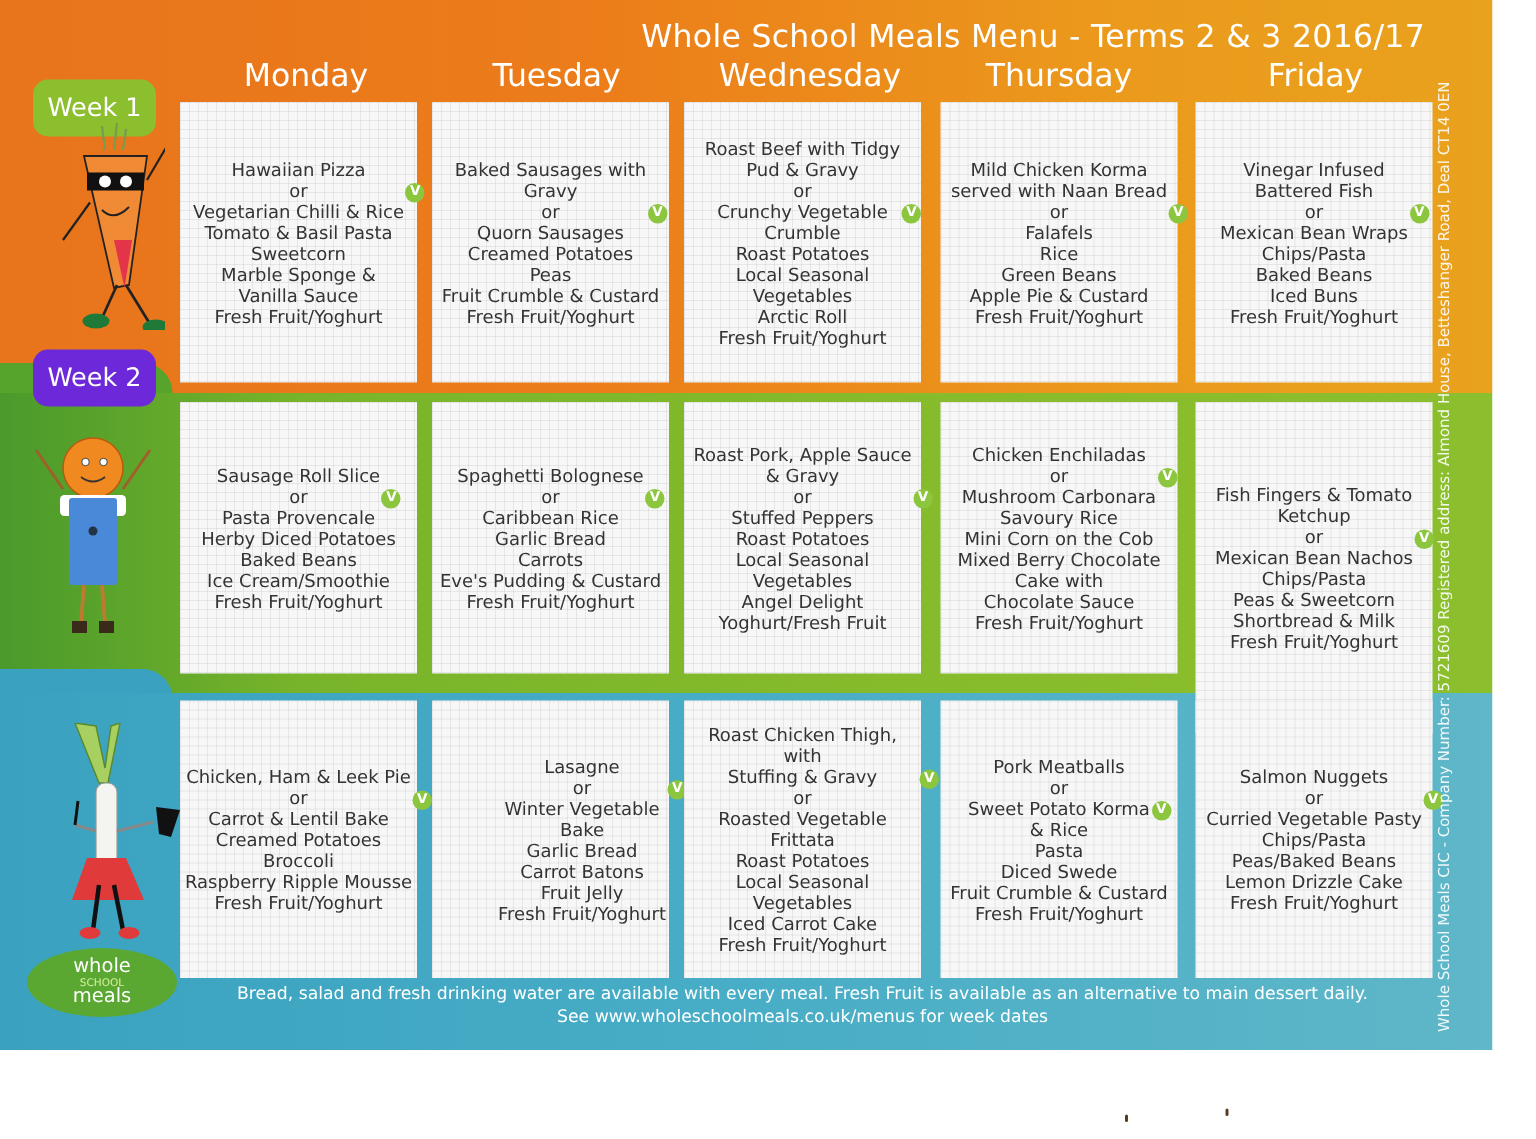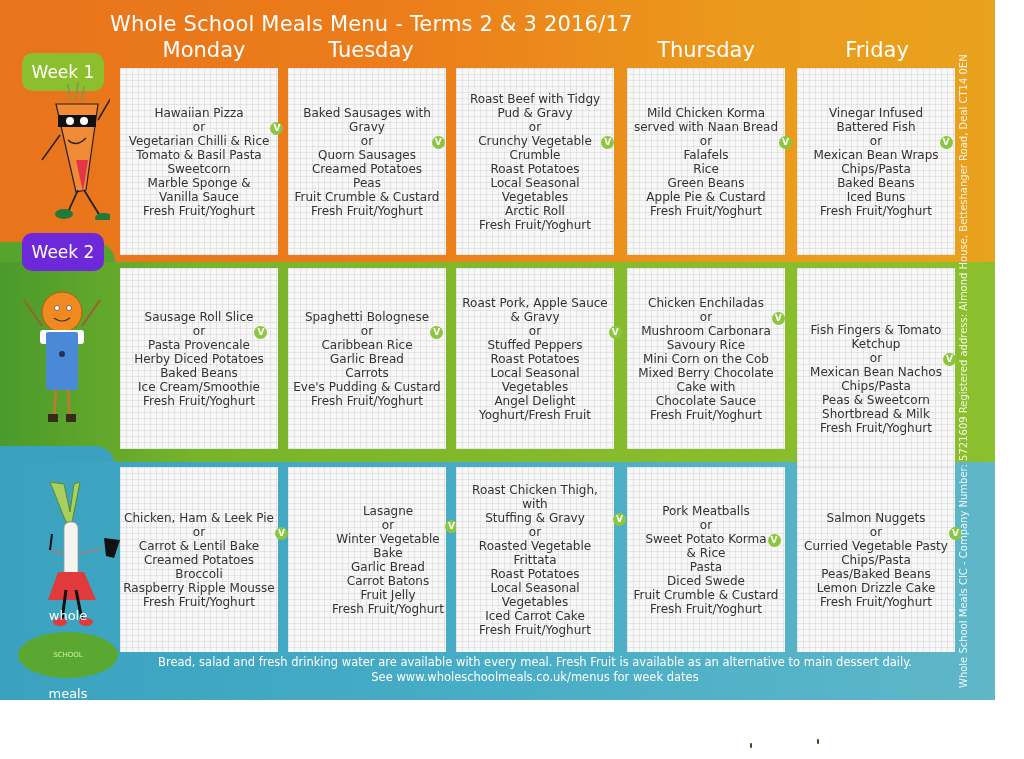--- a/index.html
+++ b/index.html
@@ -17,21 +17,21 @@
   .band-1::after {
     content: ""; position: absolute; left: 0; bottom: -10px; width: 115px; height: 30px;
     background: #57a42c; border-radius: 0 20px 0 0;
   }
   .band-2::after {
     content: ""; position: absolute; left: 0; bottom: -8px; width: 115px; height: 24px;
     background: #3aa2c0; border-radius: 0 20px 0 0;
   }
 
   .title {
-    position: absolute; left: 110px; top: 12px; width: 840px; text-align: left;
+    position: absolute; left: 110px; top: 12px; width: 840px; text-align: right;
     color: #fff; font-size: 21px; letter-spacing: 0.2px;
   }
   .day {
     position: absolute; top: 38px; width: 160px; text-align: center;
     color: #fff; font-size: 21px;
   }
 
   .week-tab {
     position: absolute; left: 22px; width: 82px; height: 38px;
     border-radius: 10px; color: #fff; font-size: 17px;
@@ -67,38 +67,39 @@
     transform-origin: 0 0; transform: translate(0, 660px) rotate(-90deg);
     color: #fff; font-size: 10px; white-space: nowrap; text-align: left;
     opacity: 0.9;
   }
 
   .mascot { position: absolute; }
   .logo {
     position: absolute; left: 18px; top: 632px; width: 100px; height: 46px;
     background: #5aa832; border-radius: 50%;
     color: #fff; display: flex; flex-direction: column; align-items: center; justify-content: center;
-    font-size: 13px; line-height: 12px; gap: 29px;
+    font-size: 13px; line-height: 12px;
   }
   .logo .small { font-size: 7px; color: #d8f0a0; line-height: 8px; }
 
   .speck { position: absolute; width: 2px; height: 5px; background: #5a3d1e; border-radius: 1px; }
 </style>
 </head>
 <body>
 
 <div class="card">
   <div class="band band-1"></div>
   <div class="band band-2"></div>
   <div class="band band-3"></div>
 
   <div class="title">Whole School Meals Menu - Terms 2 &amp; 3 2016/17</div>
 
   <div class="day" style="left:124px">Monday</div>
   <div class="day" style="left:291px">Tuesday</div>
+  <div class="day" style="left:460px">Wednesday</div>
   <div class="day" style="left:626px">Thursday</div>
   <div class="day" style="left:797px">Friday</div>
 
   <div class="week-tab" style="top:53px;background:#8cbf2d">Week 1</div>
   <div class="week-tab" style="top:233px;background:#6d28d9">Week 2</div>
 
   <svg class="mascot" style="left:20px;top:80px" width="90" height="140" viewBox="0 0 90 140">
     <line x1="50" y1="20" x2="48" y2="4" stroke="#7a9a50" stroke-width="1.5"></line>
     <line x1="56" y1="20" x2="58" y2="2" stroke="#7a9a50" stroke-width="1.5"></line>
     <line x1="62" y1="20" x2="64" y2="6" stroke="#7a9a50" stroke-width="1.5"></line>

